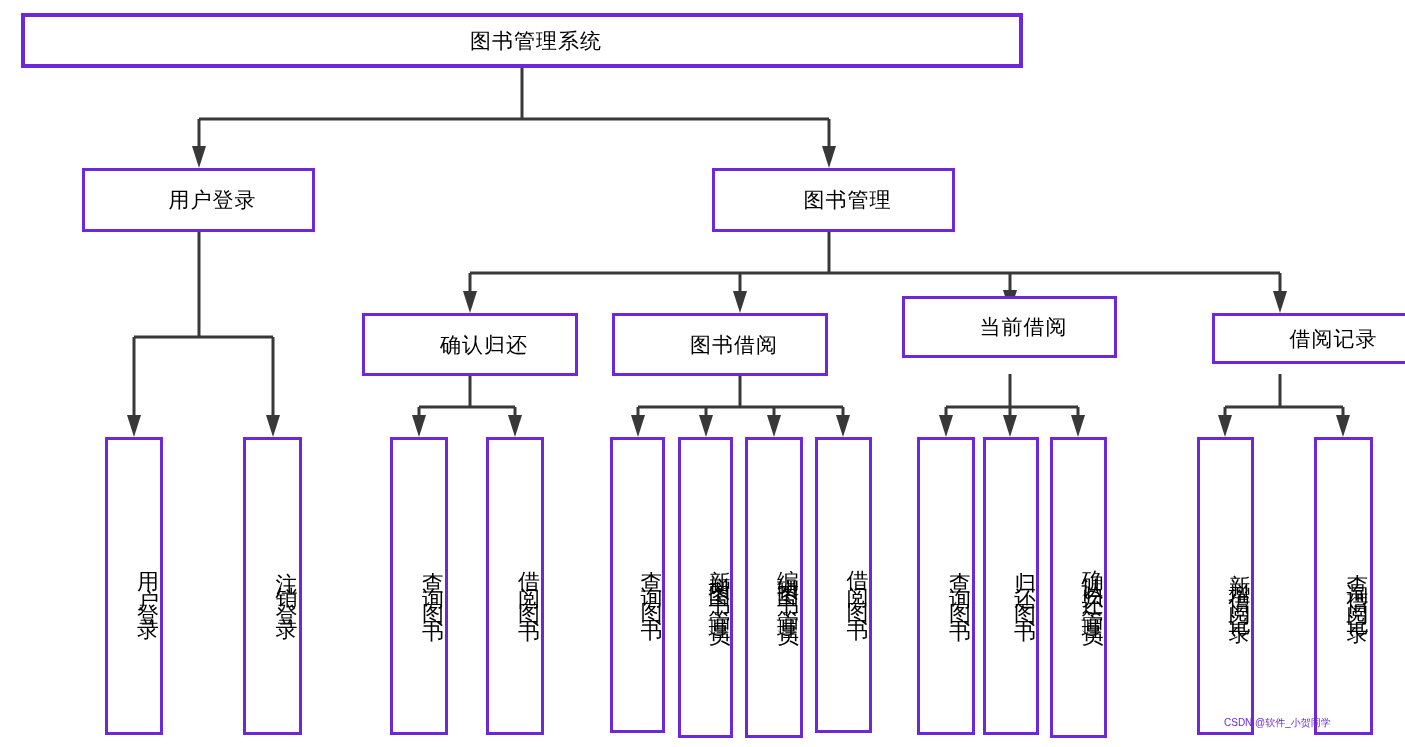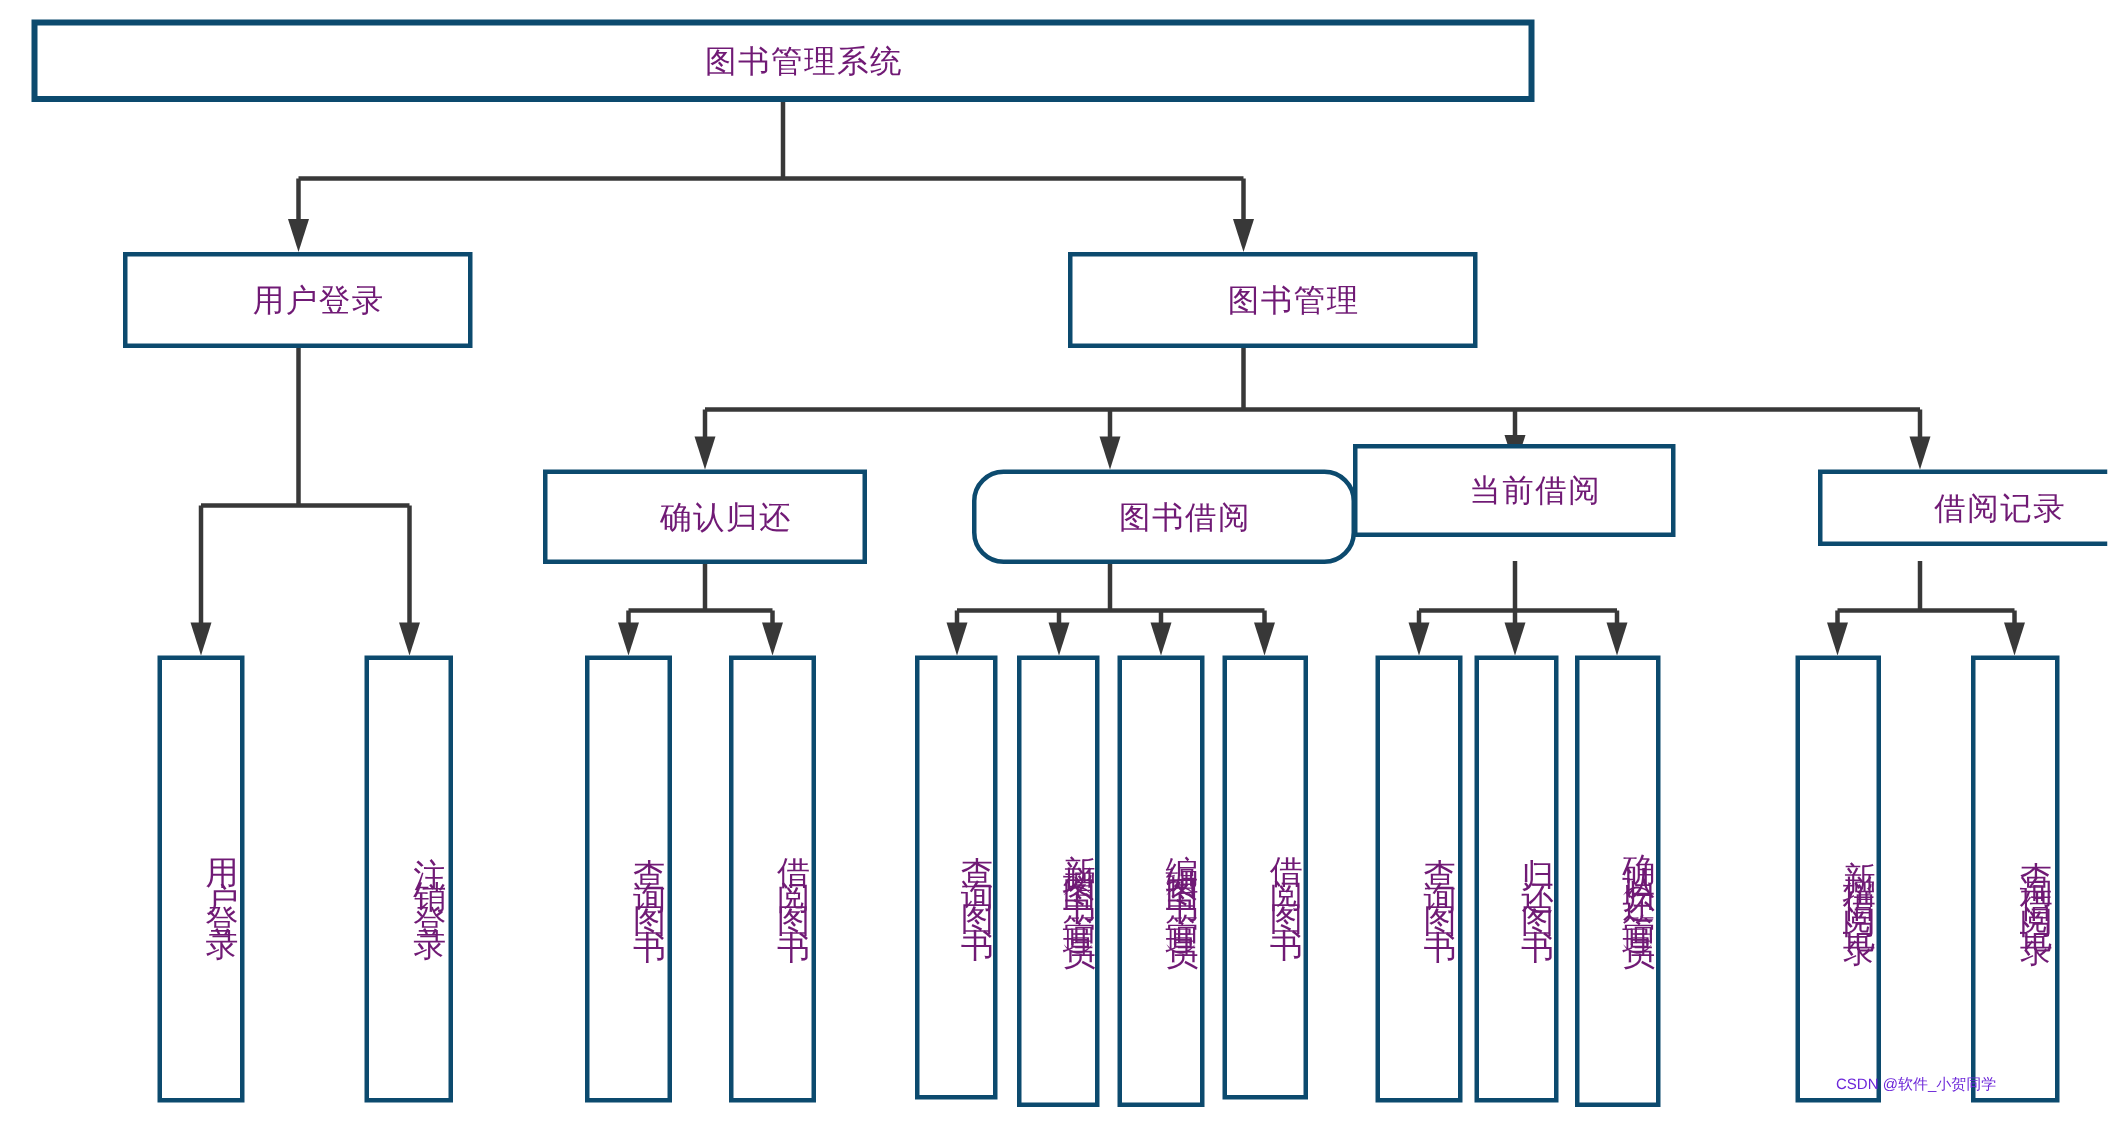--- a/index.html
+++ b/index.html
@@ -9,22 +9,22 @@
     height: 747px;
     background: #ffffff;
     font-family: "Liberation Sans", "DejaVu Sans", sans-serif;
     overflow: hidden;
   }
   #wires { position: absolute; left: 0; top: 0; z-index: 1; }
   .node {
     position: absolute;
     box-sizing: border-box;
     background: #ffffff;
-    border: 3px solid #0c4a6e;
-    color: #701a75;
+    border: 3px solid #6d28d9;
+    color: #000000;
     display: flex;
     align-items: center;
     justify-content: center;
     z-index: 2;
     padding-left: 28px;
   }
   .h-node { font-size: 21px; letter-spacing: 1px; }
   .root-node { border-width: 4px; }
   .v-node {
     writing-mode: vertical-rl;
@@ -119,24 +119,24 @@
       <polygon points="1071,415 1085,415 1078,437"></polygon>
 
       <polygon points="1218,415 1232,415 1225,437"></polygon>
       <polygon points="1336,415 1350,415 1343,437"></polygon>
     </g>
   </svg>
 
   <div class="node h-node root-node" style="left:21px; top:13px; width:1002px; height:55px;">图书管理系统</div>
 
   <div class="node h-node" style="left:82px; top:168px; width:233px; height:64px;">用户登录</div>
-  <div class="node h-node" style="left:712px; top:168px; width:273px; height:64px;">图书管理</div>
+  <div class="node h-node" style="left:712px; top:168px; width:243px; height:64px;">图书管理</div>
 
   <div class="node h-node" style="left:362px; top:313px; width:216px; height:63px;">确认归还</div>
-  <div class="node h-node" style="left:648px; top:313px; width:256px; height:63px;border-radius:21px;">图书借阅</div>
+  <div class="node h-node" style="left:612px; top:313px; width:216px; height:63px;">图书借阅</div>
   <div class="node h-node" style="left:902px; top:296px; width:215px; height:62px;">当前借阅</div>
   <div class="node h-node" style="left:1172px; top:313px; width:215px; height:51px;margin-left:40px;">借阅记录</div>
 
   <div class="node v-node sp4" style="left:105px; top:437px; width:58px; height:298px;">用户登录</div>
   <div class="node v-node sp4" style="left:243px; top:437px; width:59px; height:298px;">注销登录</div>
 
   <div class="node v-node sp4" style="left:390px; top:437px; width:58px; height:298px;">查询图书</div>
   <div class="node v-node sp4" style="left:486px; top:437px; width:58px; height:298px;">借阅图书</div>
 
   <div class="node v-node sp4" style="left:610px; top:437px; width:55px; height:296px;">查询图书</div>

